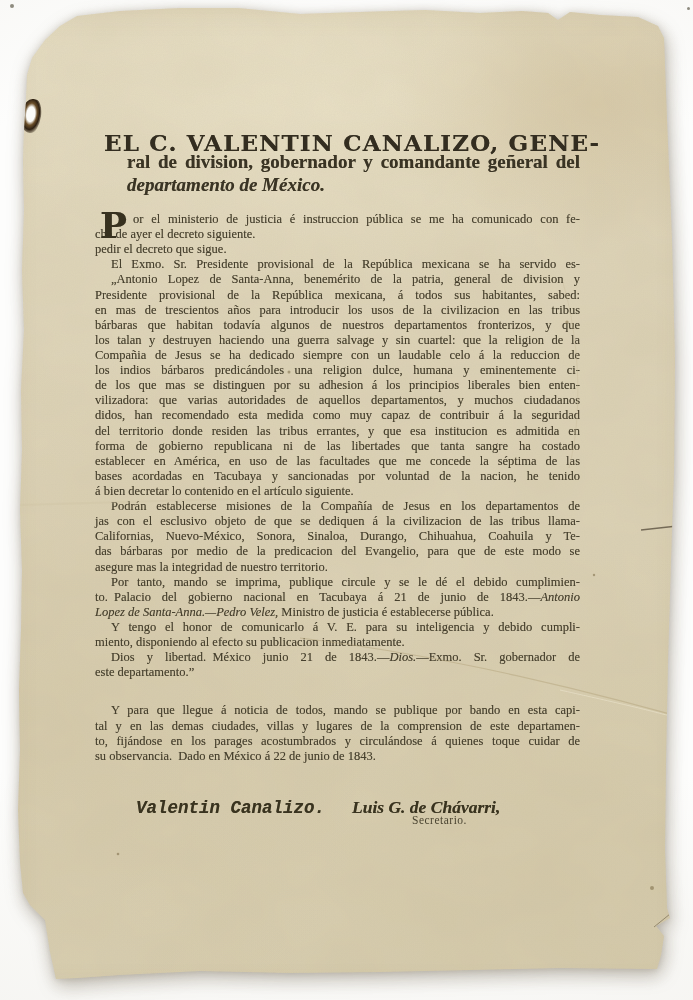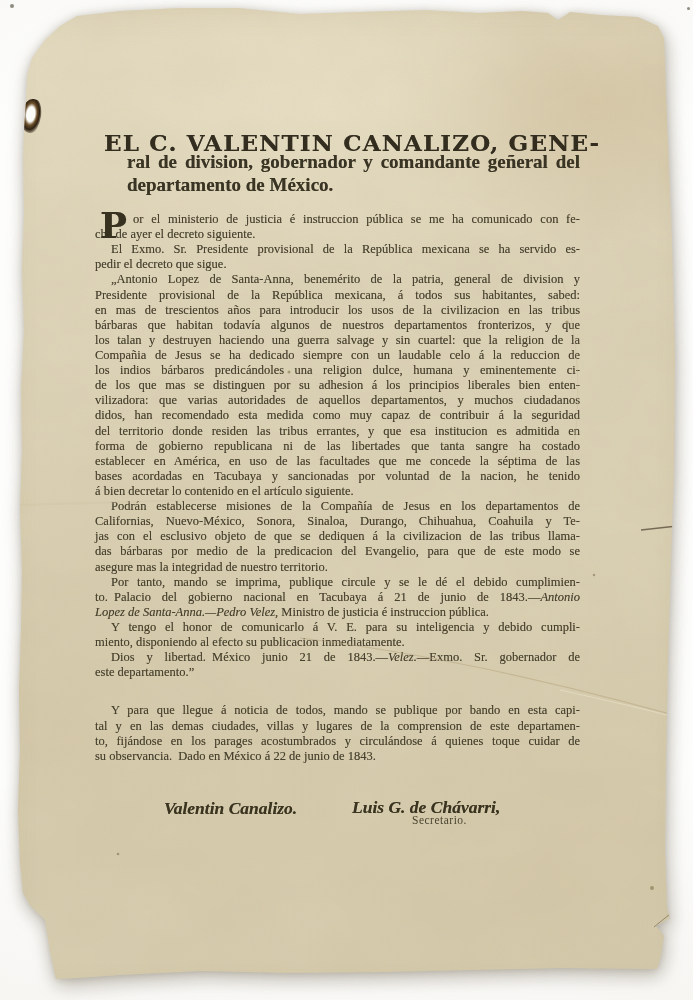--- a/index.html
+++ b/index.html
@@ -26,35 +26,35 @@
   .content{position:absolute;left:0;top:0;width:693px;height:1000px;color:#433d2d;}
   .t1{position:absolute;left:104px;top:131px;width:482px;white-space:nowrap;
     font-family:"DejaVu Serif",serif;font-weight:bold;font-size:23px;line-height:24px;
     letter-spacing:1.2px;color:#332d20;text-align:justify;text-align-last:justify;
     text-shadow:0 0 .6px rgba(50,45,30,.7);}
   .t2{position:absolute;left:127px;top:151px;width:453px;white-space:nowrap;
     font-weight:bold;font-size:19px;line-height:22px;color:#3a3424;
     text-align:justify;text-align-last:justify;text-shadow:0 0 .5px rgba(55,50,35,.6);}
   .t3{position:absolute;left:127px;top:174px;white-space:nowrap;
     font-weight:bold;font-size:19px;line-height:22px;color:#3a3424;
-    text-shadow:0 0 .5px rgba(55,50,35,.6);}
+    text-shadow:0 0 .5px rgba(55,50,35,.6);font-style:italic;}
   .bodytext{position:absolute;left:95px;top:212px;width:485px;font-size:12.5px;color:#46402e;
     text-shadow:0 0 .4px rgba(70,60,40,.45);}
   .dropcap{position:absolute;left:5px;top:-4px;font-family:"DejaVu Serif",serif;
     font-weight:bold;font-size:36px;line-height:34px;color:#37311f;}
   .bline{height:15.12px;line-height:15.12px;white-space:nowrap;
     text-align:justify;text-align-last:justify;}
   .bline.last{text-align-last:left;}
   .bline.indent{text-indent:16px;}
   .bline.drop{padding-left:38px;}
   .block.gap{margin-top:23px;}
   .it{font-style:italic;}
   .sig{position:absolute;font-weight:bold;font-style:italic;font-size:17.5px;color:#39331f;
     text-shadow:0 0 .5px rgba(55,50,30,.6);}
-  .sig1{left:164px;top:798px;}
+  .sig1{left:136px;top:798px;font-family:Liberation Mono, monospace;}
   .sig2{left:352px;top:797px;font-family:Liberation Serif, serif;}
   .sec{position:absolute;left:412px;top:814px;font-size:11.5px;letter-spacing:.5px;color:#4a4431;}
 </style>
 </head>
 <body>
 
 <div class="scene">
   <div class="speck" style="left:10px;top:4px;width:4px;height:4px;"></div>
   <div class="speck" style="left:687px;top:7px;width:3px;height:3px;"></div>
 
@@ -83,58 +83,58 @@
         <div class="t3">departamento de México.</div>
 
         <div class="bodytext">
           <span class="dropcap">P</span>
 
         <div class="block">
               <div class="bline drop"><span>or el ministerio de justicia é instruccion pública se me ha comunicado con fe-</span></div>
               <div class="bline last"><span>cha de ayer el decreto siguiente.</span></div>
             </div>
             <div class="block">
+              <div class="bline last"><span>pedir el decreto que sigue.</span></div>
               <div class="bline indent"><span>El Exmo. Sr. Presidente provisional de la República mexicana se ha servido es-</span></div>
-              <div class="bline last"><span>pedir el decreto que sigue.</span></div>
             </div>
             <div class="block">
               <div class="bline indent"><span>„Antonio Lopez de Santa-Anna, benemérito de la patria, general de division y</span></div>
               <div class="bline"><span>Presidente provisional de la República mexicana, á todos sus habitantes, sabed:</span></div>
               <div class="bline"><span>en mas de trescientos años para introducir los usos de la civilizacion en las tribus</span></div>
               <div class="bline"><span>bárbaras que habitan todavía algunos de nuestros departamentos fronterizos, y que</span></div>
               <div class="bline"><span>los talan y destruyen haciendo una guerra salvage y sin cuartel: que la religion de la</span></div>
               <div class="bline"><span>Compañia de Jesus se ha dedicado siempre con un laudable celo á la reduccion de</span></div>
               <div class="bline"><span>los indios bárbaros predicándoles una religion dulce, humana y eminentemente ci-</span></div>
               <div class="bline"><span>de los que mas se distinguen por su adhesion á los principios liberales bien enten-</span></div>
               <div class="bline"><span>vilizadora: que varias autoridades de aquellos departamentos, y muchos ciudadanos</span></div>
               <div class="bline"><span>didos, han recomendado esta medida como muy capaz de contribuir á la seguridad</span></div>
               <div class="bline"><span>del territorio donde residen las tribus errantes, y que esa institucion es admitida en</span></div>
               <div class="bline"><span>forma de gobierno republicana ni de las libertades que tanta sangre ha costado</span></div>
               <div class="bline"><span>establecer en América, en uso de las facultades que me concede la séptima de las</span></div>
               <div class="bline"><span>bases acordadas en Tacubaya y sancionadas por voluntad de la nacion, he tenido</span></div>
               <div class="bline last"><span>á bien decretar lo contenido en el artículo siguiente.</span></div>
             </div>
             <div class="block">
               <div class="bline indent"><span>Podrán establecerse misiones de la Compañía de Jesus en los departamentos de</span></div>
+              <div class="bline"><span>jas con el esclusivo objeto de que se dediquen á la civilizacion de las tribus llama-</span></div>
               <div class="bline"><span>Californias, Nuevo-México, Sonora, Sinaloa, Durango, Chihuahua, Coahuila y Te-</span></div>
-              <div class="bline"><span>jas con el esclusivo objeto de que se dediquen á la civilizacion de las tribus llama-</span></div>
               <div class="bline"><span>das bárbaras por medio de la predicacion del Evangelio, para que de este modo se</span></div>
               <div class="bline last"><span>asegure mas la integridad de nuestro territorio.</span></div>
             </div>
             <div class="block">
               <div class="bline indent"><span>Por tanto, mando se imprima, publique circule y se le dé el debido cumplimien-</span></div>
               <div class="bline"><span>to. Palacio del gobierno nacional en Tacubaya á 21 de junio de 1843.—</span><span class="it">Antonio</span></div>
-              <div class="bline last"><span class="it">Lopez de Santa-Anna.—Pedro Velez,</span><span> Ministro de justicia é instruccion pública.</span></div>
+              <div class="bline last"><span class="it">Lopez de Santa-Anna.—Pedro Velez,</span><span> Ministro de justicia é establecerse pública.</span></div>
             </div>
             <div class="block">
               <div class="bline indent"><span>Y tengo el honor de comunicarlo á V. E. para su inteligencia y debido cumpli-</span></div>
               <div class="bline last"><span>miento, disponiendo al efecto su publicacion inmediatamente.</span></div>
             </div>
             <div class="block">
-              <div class="bline indent"><span>Dios y libertad. México junio 21 de 1843.—</span><span class="it">Velez.</span><span>—Exmo. Sr. gobernador de</span></div>
+              <div class="bline indent"><span>Dios y libertad. México junio 21 de 1843.—</span><span class="it">Dios.</span><span>—Exmo. Sr. gobernador de</span></div>
               <div class="bline last"><span>este departamento.”</span></div>
             </div>
             <div class="block gap">
               <div class="bline indent"><span>Y para que llegue á noticia de todos, mando se publique por bando en esta capi-</span></div>
               <div class="bline"><span>tal y en las demas ciudades, villas y lugares de la comprension de este departamen-</span></div>
               <div class="bline"><span>to, fijándose en los parages acostumbrados y circulándose á quienes toque cuidar de</span></div>
               <div class="bline last"><span>su observancia. Dado en México á 22 de junio de 1843.</span></div>
             </div>
           </div>
 

